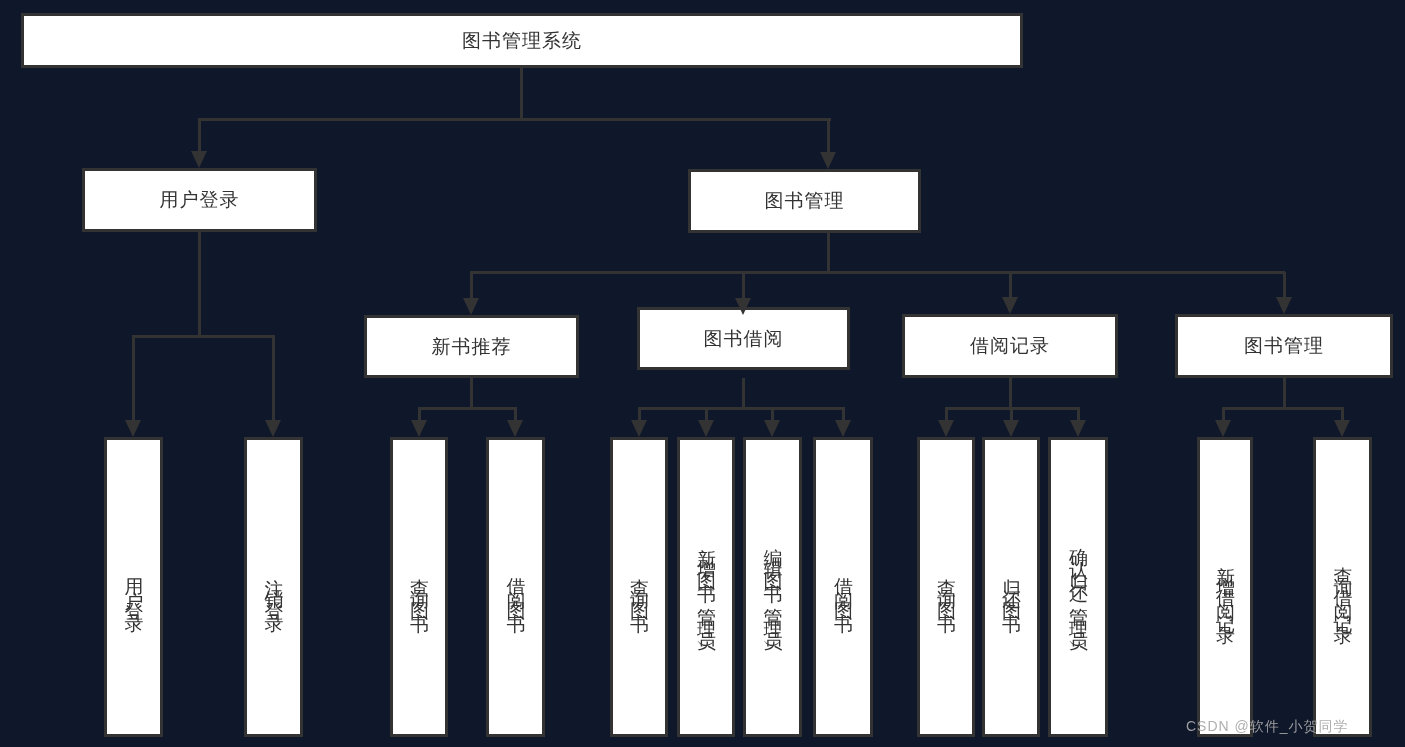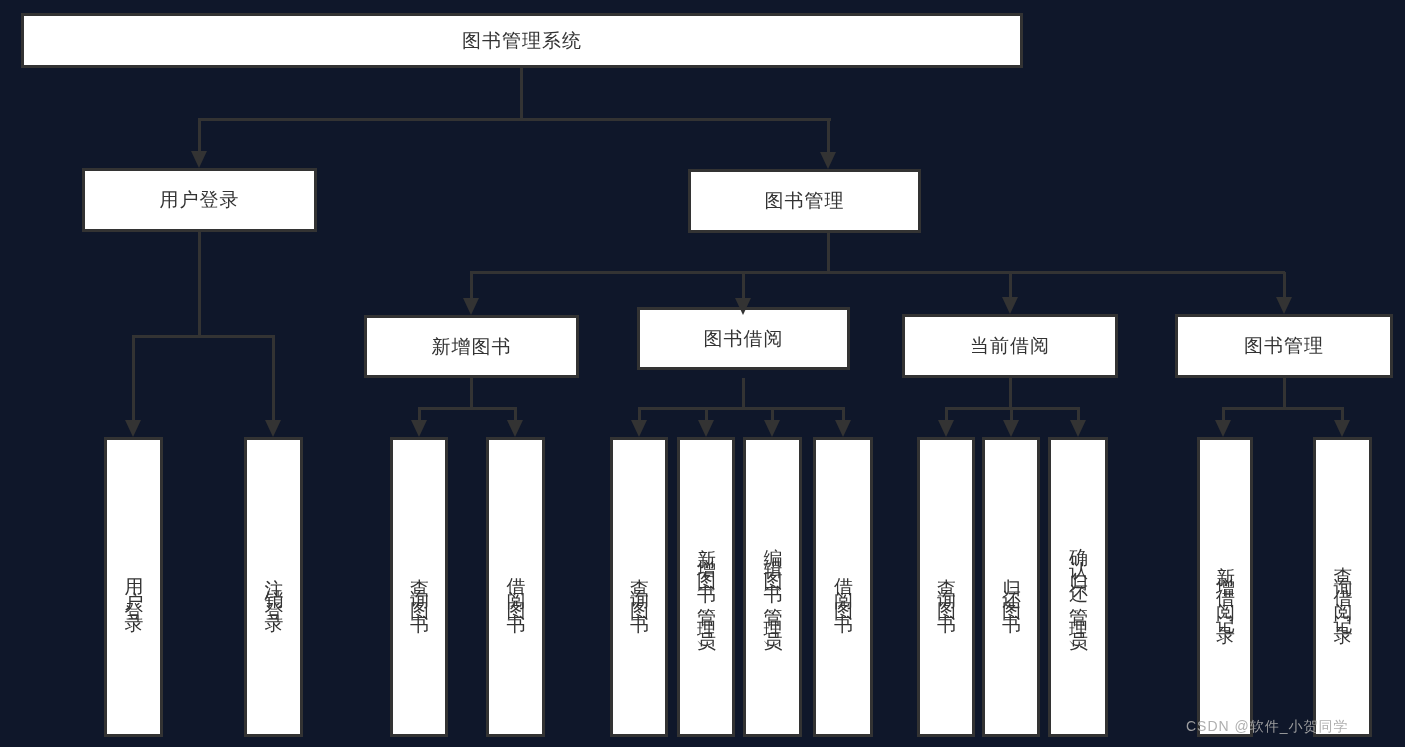--- a/index.html
+++ b/index.html
@@ -40,27 +40,27 @@
   </div>
 
   <div class="box" style="left:82px;top:168px;width:235px;height:64px">
     <span class="hlabel">用户登录</span>
   </div>
   <div class="box" style="left:688px;top:169px;width:233px;height:64px">
     <span class="hlabel">图书管理</span>
   </div>
 
   <div class="box" style="left:364px;top:315px;width:215px;height:63px">
-    <span class="hlabel">新增图书</span>
+    <span class="hlabel">新书推荐</span>
   </div>
   <div class="box" style="left:637px;top:307px;width:213px;height:63px">
     <span class="hlabel">图书借阅</span>
   </div>
   <div class="box" style="left:902px;top:314px;width:216px;height:64px">
-    <span class="hlabel">当前借阅</span>
+    <span class="hlabel">借阅记录</span>
   </div>
   <div class="box" style="left:1175px;top:314px;width:218px;height:64px">
     <span class="hlabel">图书管理</span>
   </div>
 
   <div class="box" style="left:104px;top:437px;width:59px;height:300px">
     <span class="vtext">用户登录</span>
   </div>
   <div class="box" style="left:244px;top:437px;width:59px;height:300px">
     <span class="vtext">注销登录</span>

